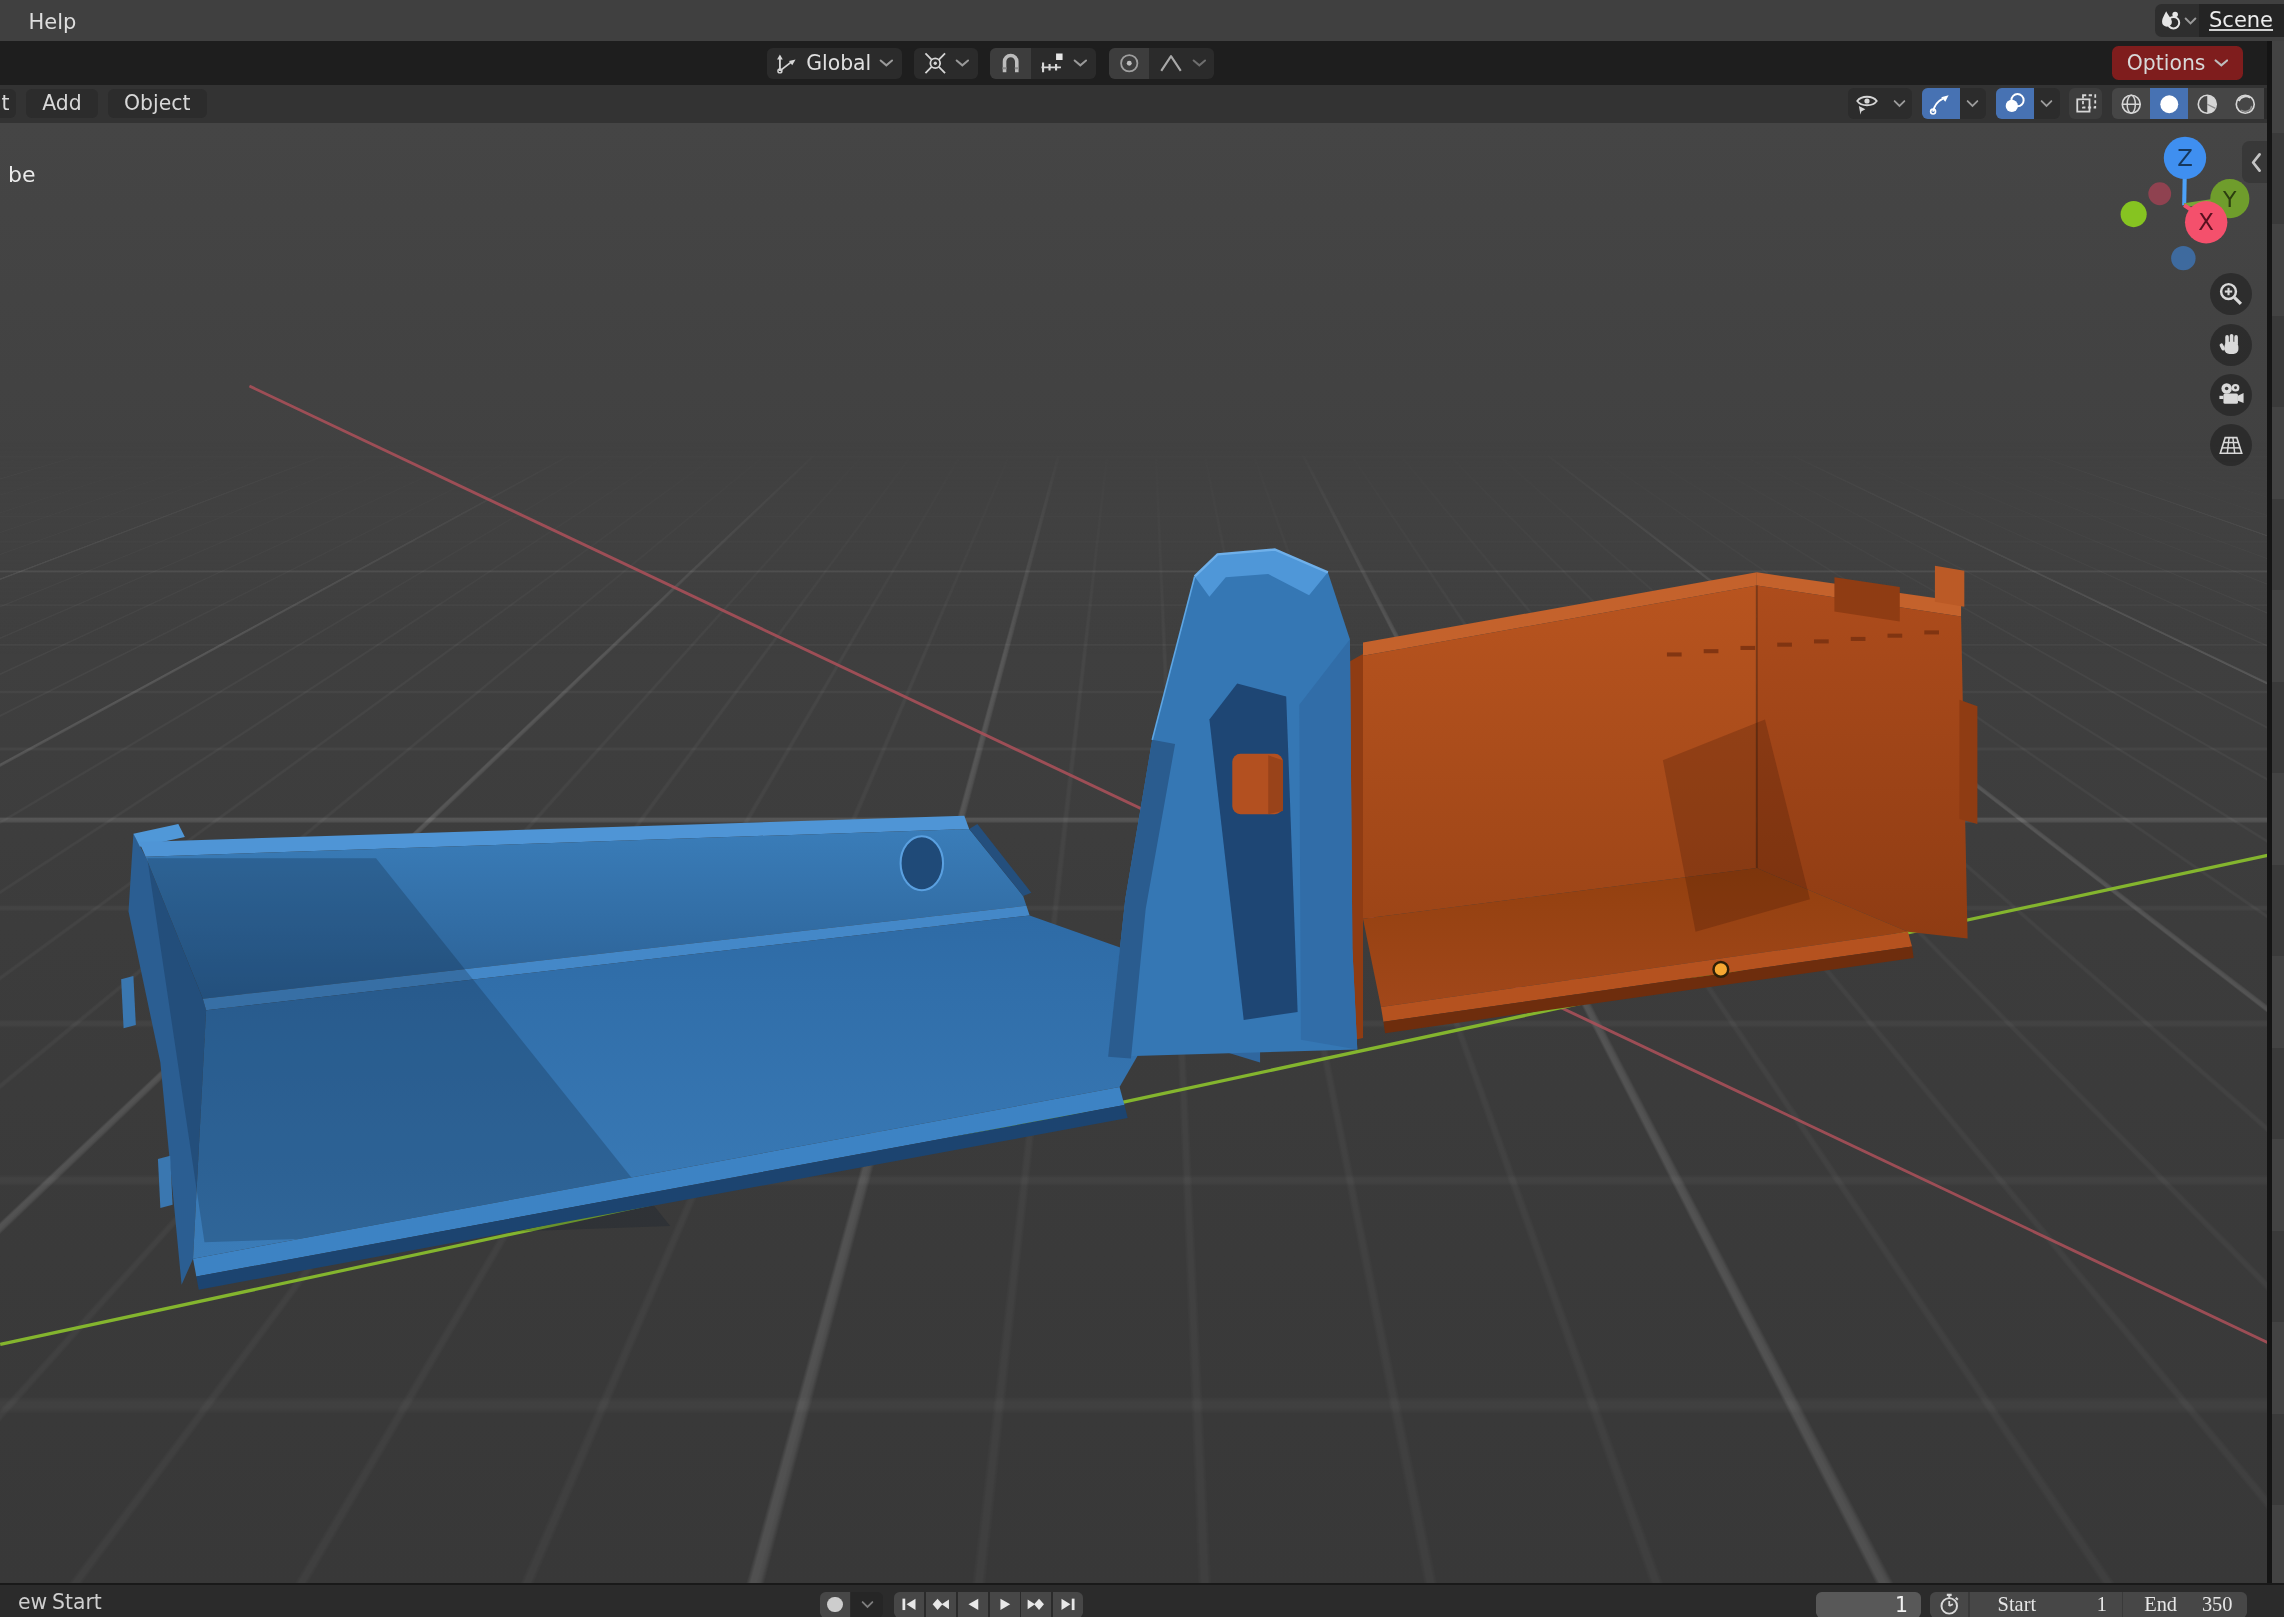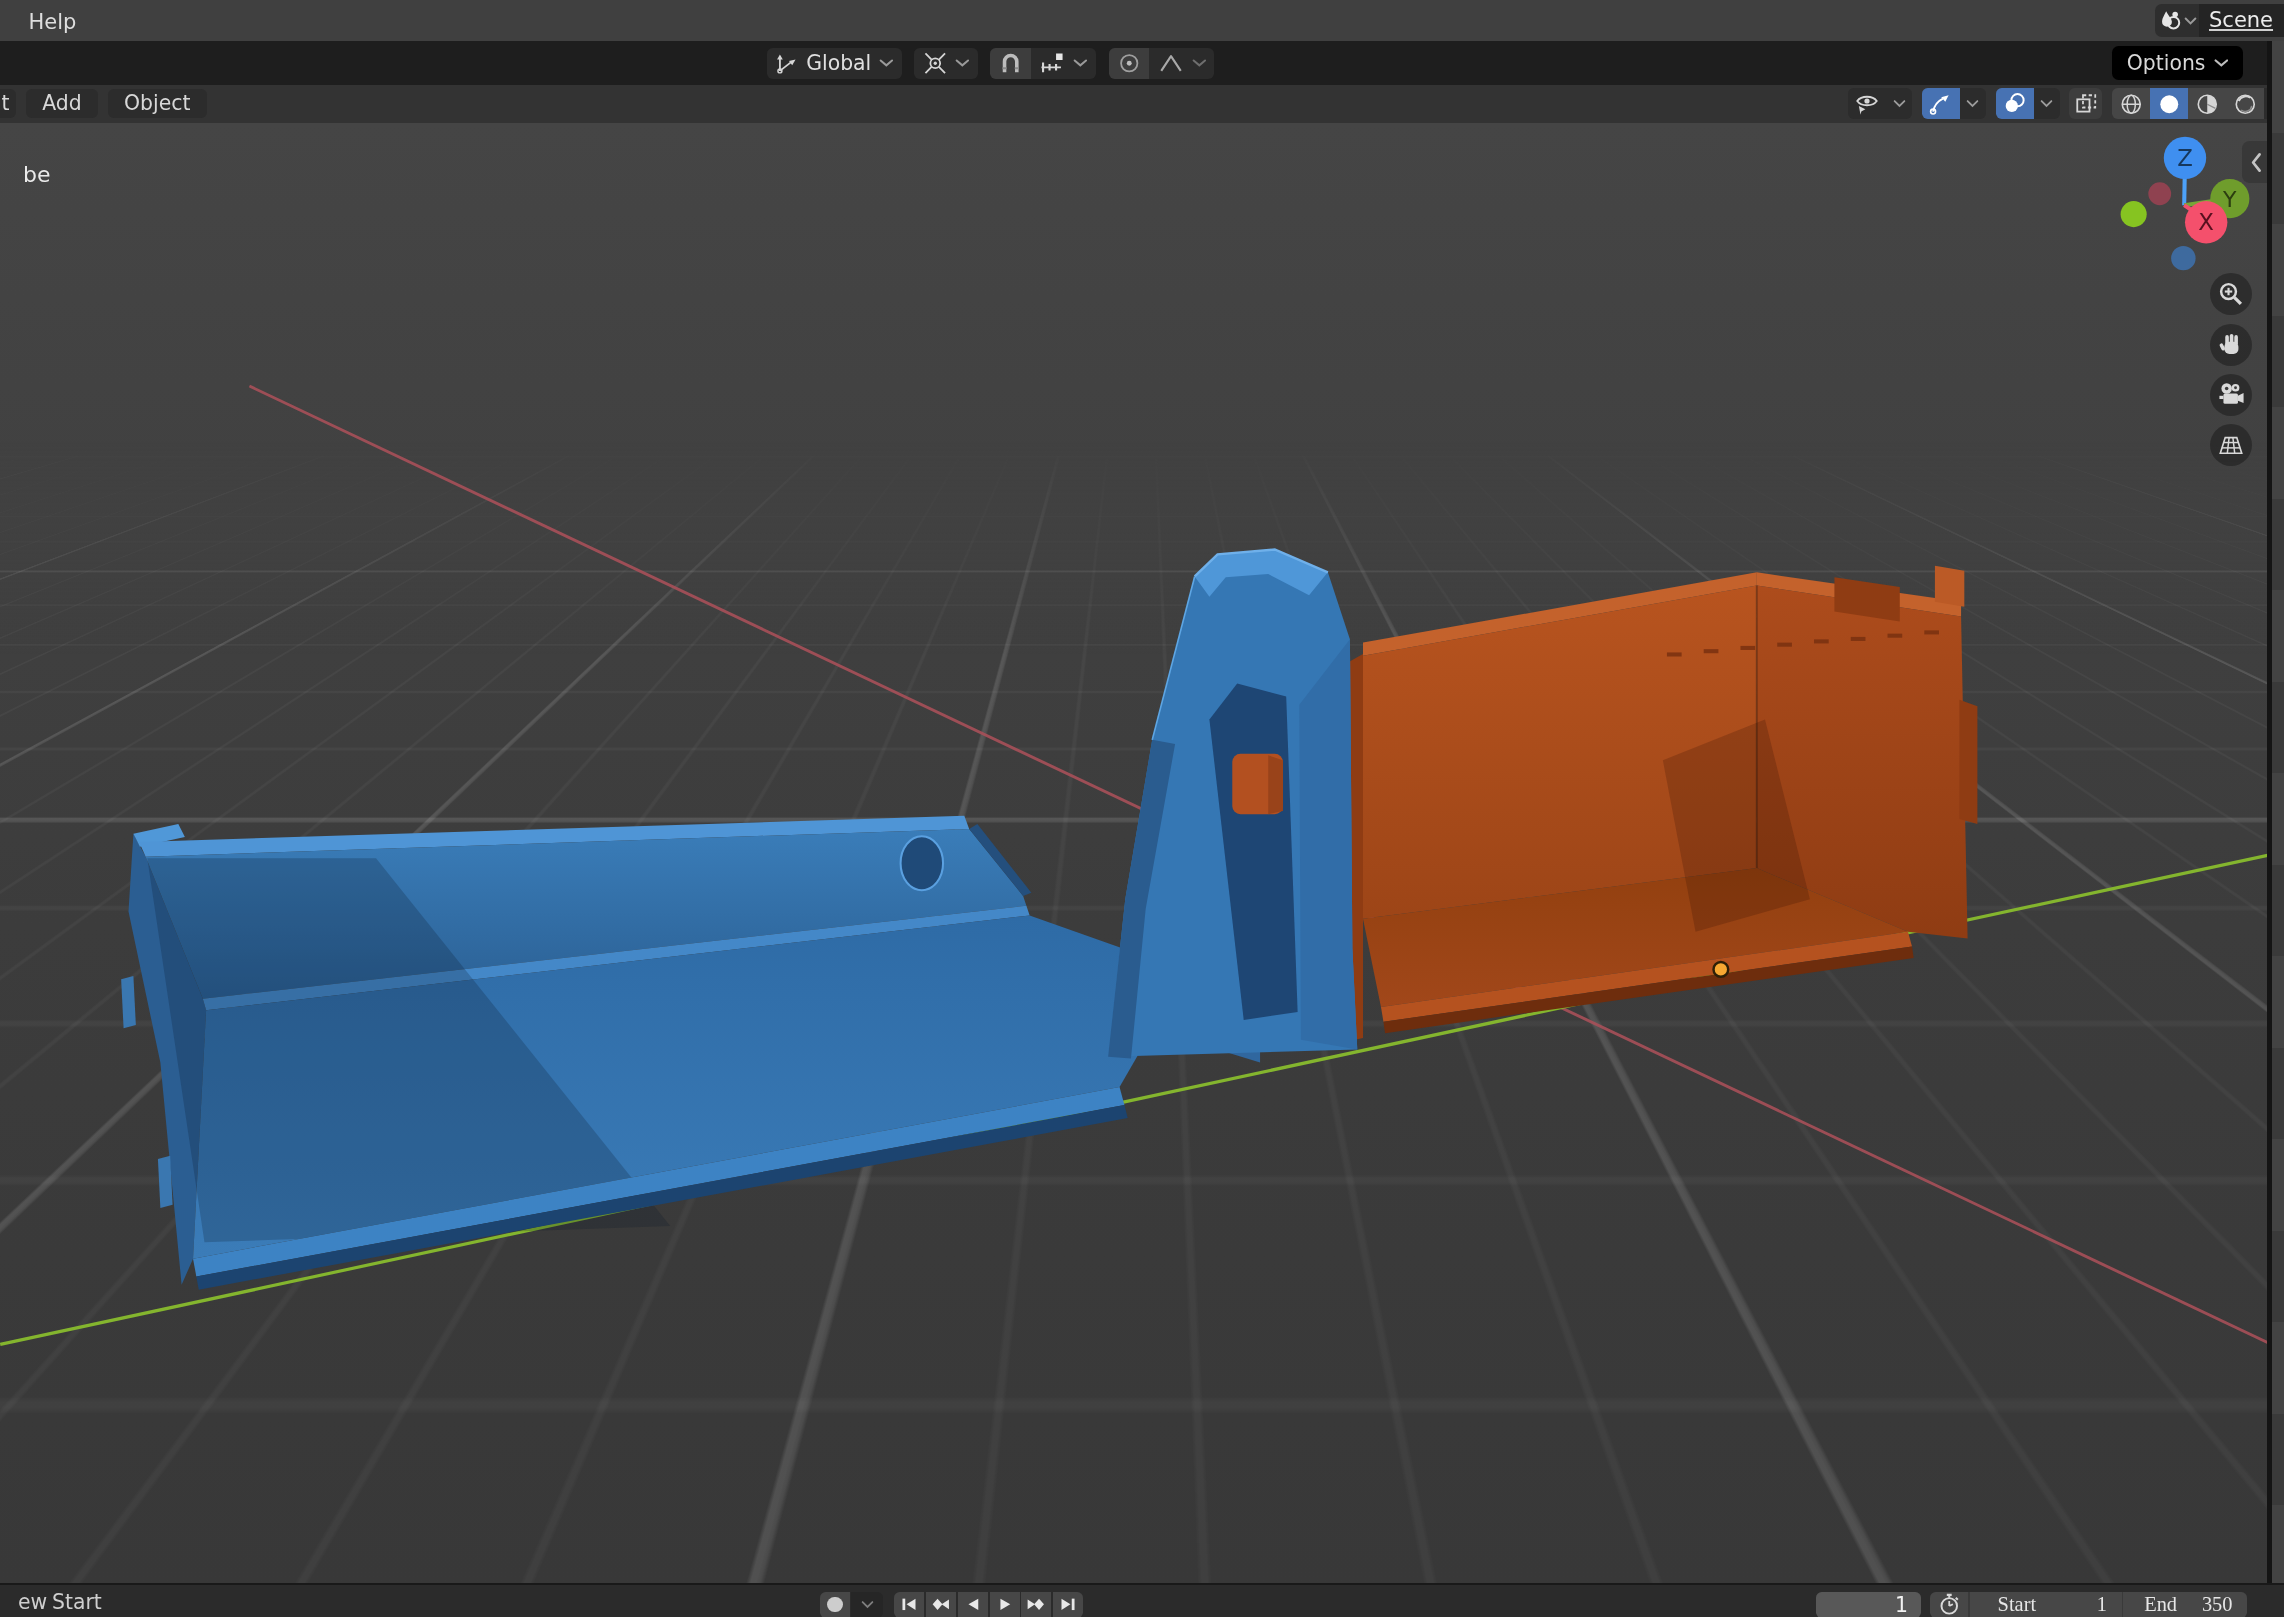--- a/index.html
+++ b/index.html
@@ -19,21 +19,21 @@
   .scene-icon-btn{width:44px;background:#2e2e2e;border-radius:6.5px 0 0 6.5px;display:flex;align-items:center;justify-content:center;gap:1.6px;}
   .scene-field{width:75px;background:#242424;color:#ececec;font-size:21px;line-height:33px;padding-left:9.8px;}
 
   
   .toolrow{position:absolute;left:0;top:41px;width:2284px;height:44px;background:#1e1e1e;}
   .toolrow-center{position:absolute;left:767px;top:6.5px;display:flex;gap:12.3px;height:31px;}
   .wgrp{display:flex;height:31px;border-radius:5.7px;overflow:hidden;}
   .wseg{display:flex;align-items:center;justify-content:center;background:#2b2b2b;padding:0 8.2px;gap:8px;}
   .wseg.lit{background:#3d3d3d;}
   .wseg .lbl{font-size:20.4px;color:#e0e0e0;}
-  .options-btn{position:absolute;right:41px;top:4.9px;height:34px;background:#000000;border-radius:6.5px;
+  .options-btn{position:absolute;right:41px;top:4.9px;height:34px;background:#7f1d1d;border-radius:6.5px;
        display:flex;align-items:center;gap:8.2px;padding:0 14.7px;font-size:20.4px;color:#d8d8d8;}
 
   
   .vheader{position:absolute;left:0;top:85px;width:2284px;height:38px;background:#333333;}
   .vh-left{position:absolute;left:0;top:4.1px;display:flex;gap:9.8px;height:29px;}
   .vh-btn{background:#2c2c2c;border-radius:5.7px;padding:0 16.3px;font-size:20.4px;color:#d8d8d8;
           height:29px;line-height:29px;}
   .vh-btn.cut{padding:0 6.5px 0 1.6px;border-radius:0 5.7px 5.7px 0;}
   .vh-right{position:absolute;left:1848px;top:3.3px;display:flex;gap:9.8px;height:31px;}
   .igrp{display:flex;height:31px;border-radius:5.7px;overflow:hidden;}
@@ -50,21 +50,21 @@
            transform-origin:50% 0;transform:perspective(858px) rotateX(70deg);
            background-image:
              linear-gradient(rgba(255,255,255,0.09) 3.3px,transparent 3.3px),
              linear-gradient(90deg,rgba(255,255,255,0.09) 3.3px,transparent 3.3px),
              linear-gradient(rgba(255,255,255,0.035) 1.6px,transparent 1.6px),
              linear-gradient(90deg,rgba(255,255,255,0.035) 1.6px,transparent 1.6px);
            background-size:245px 245px,245px 245px,49px 49px,49px 49px;}
   .vp-horizon-fade{position:absolute;left:0;top:319px;width:100%;height:212px;
            background:linear-gradient(#414141 0%,rgba(65,65,65,0) 100%);}
   .scene-svg{position:absolute;left:0;top:0;}
-  .vp-overlay-text{position:absolute;left:23px;top:39px;font-size:22px;color:#ebebeb;}
+  .vp-overlay-text{position:absolute;left:8px;top:39px;font-size:22px;color:#ebebeb;}
   .gizmo{position:absolute;left:2108px;top:8.2px;}
   .nav-btn{position:absolute;width:42px;height:42px;border-radius:50%;
            background:rgba(28,28,28,0.55);display:flex;align-items:center;justify-content:center;}
   .collapse-tab{position:absolute;left:2242px;top:18px;width:28px;height:42px;
            background:rgba(18,18,18,0.25);border-radius:7.4px 0 0 7.4px;
            display:flex;align-items:center;justify-content:center;}
 
   
   .right-strip{position:absolute;left:2272px;top:41px;width:12.3px;height:1542px;
            background:repeating-linear-gradient(180deg,#434343 0 92px,#3a3a3a 92px 183px);}

